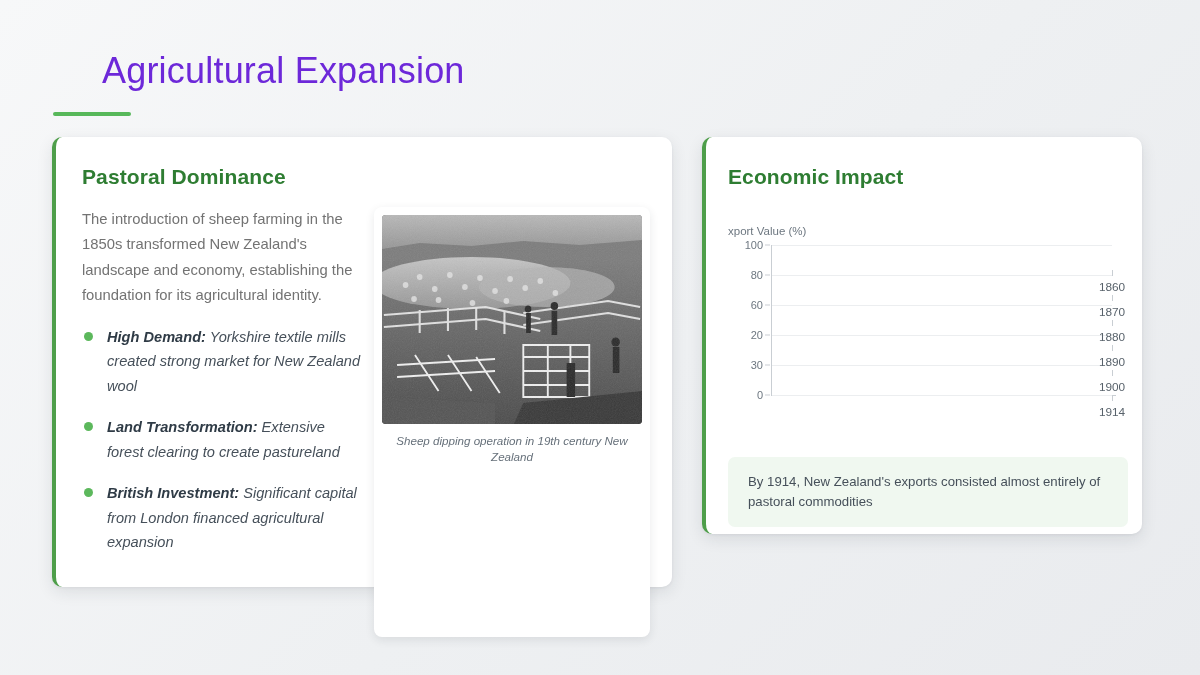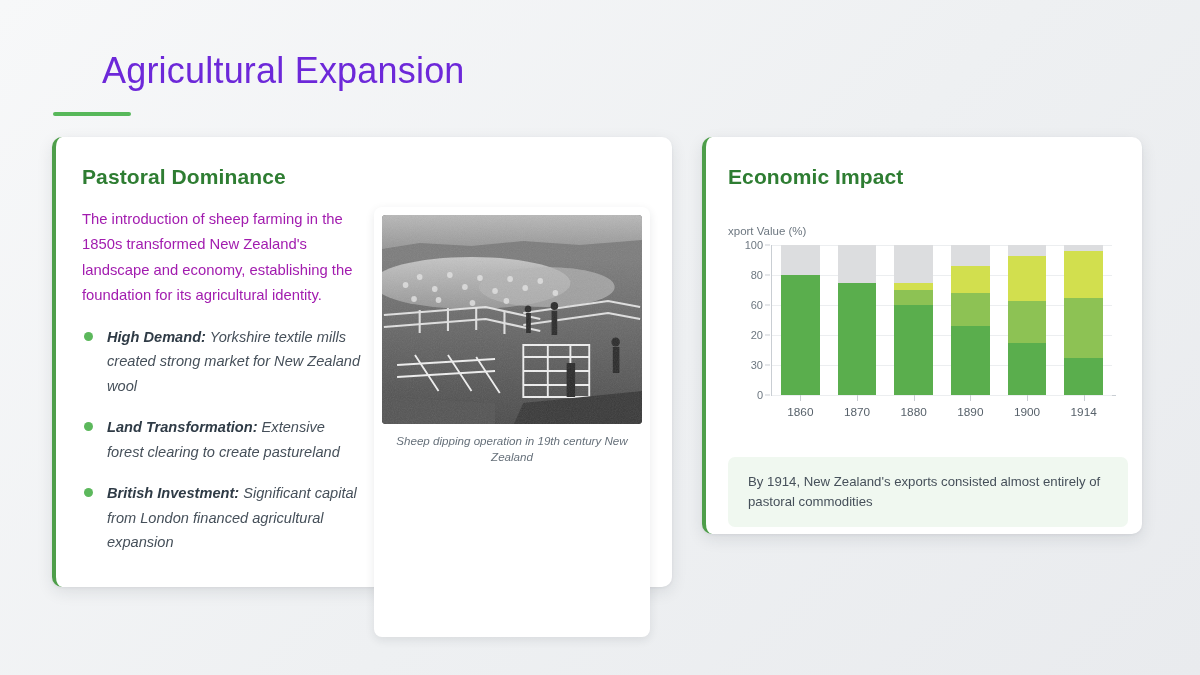--- a/index.html
+++ b/index.html
@@ -55,21 +55,21 @@
 
   
   .text-col {
     position: absolute;
     left: 26px; top: 70px;
     width: 282px;
   }
   .intro {
     font-size: 14.8px;
     line-height: 1.72;
-    color: #a21caf;
+    color: #737373;
   }
   .bullets { margin-top: 16px; list-style: none; font-style: italic; }
   .bullet {
     position: relative;
     padding-left: 25px;
     margin-bottom: 17px;
     font-size: 14.6px;
     line-height: 1.68;
     color: #46505a;
   }
@@ -161,20 +161,21 @@
     position: absolute;
     left: -1px; right: -4px;
     bottom: -1px; height: 1px;
     background: #c9ced3;
   }
   .bars {
     position: absolute;
     inset: 0;
     display: flex;
     align-items: flex-end;
+    flex-direction: column;
   }
   .bar-slot {
     position: relative;
     flex: 1 1 0;
     height: 100%;
     display: flex;
     justify-content: center;
   }
   .bar {
     position: relative;

